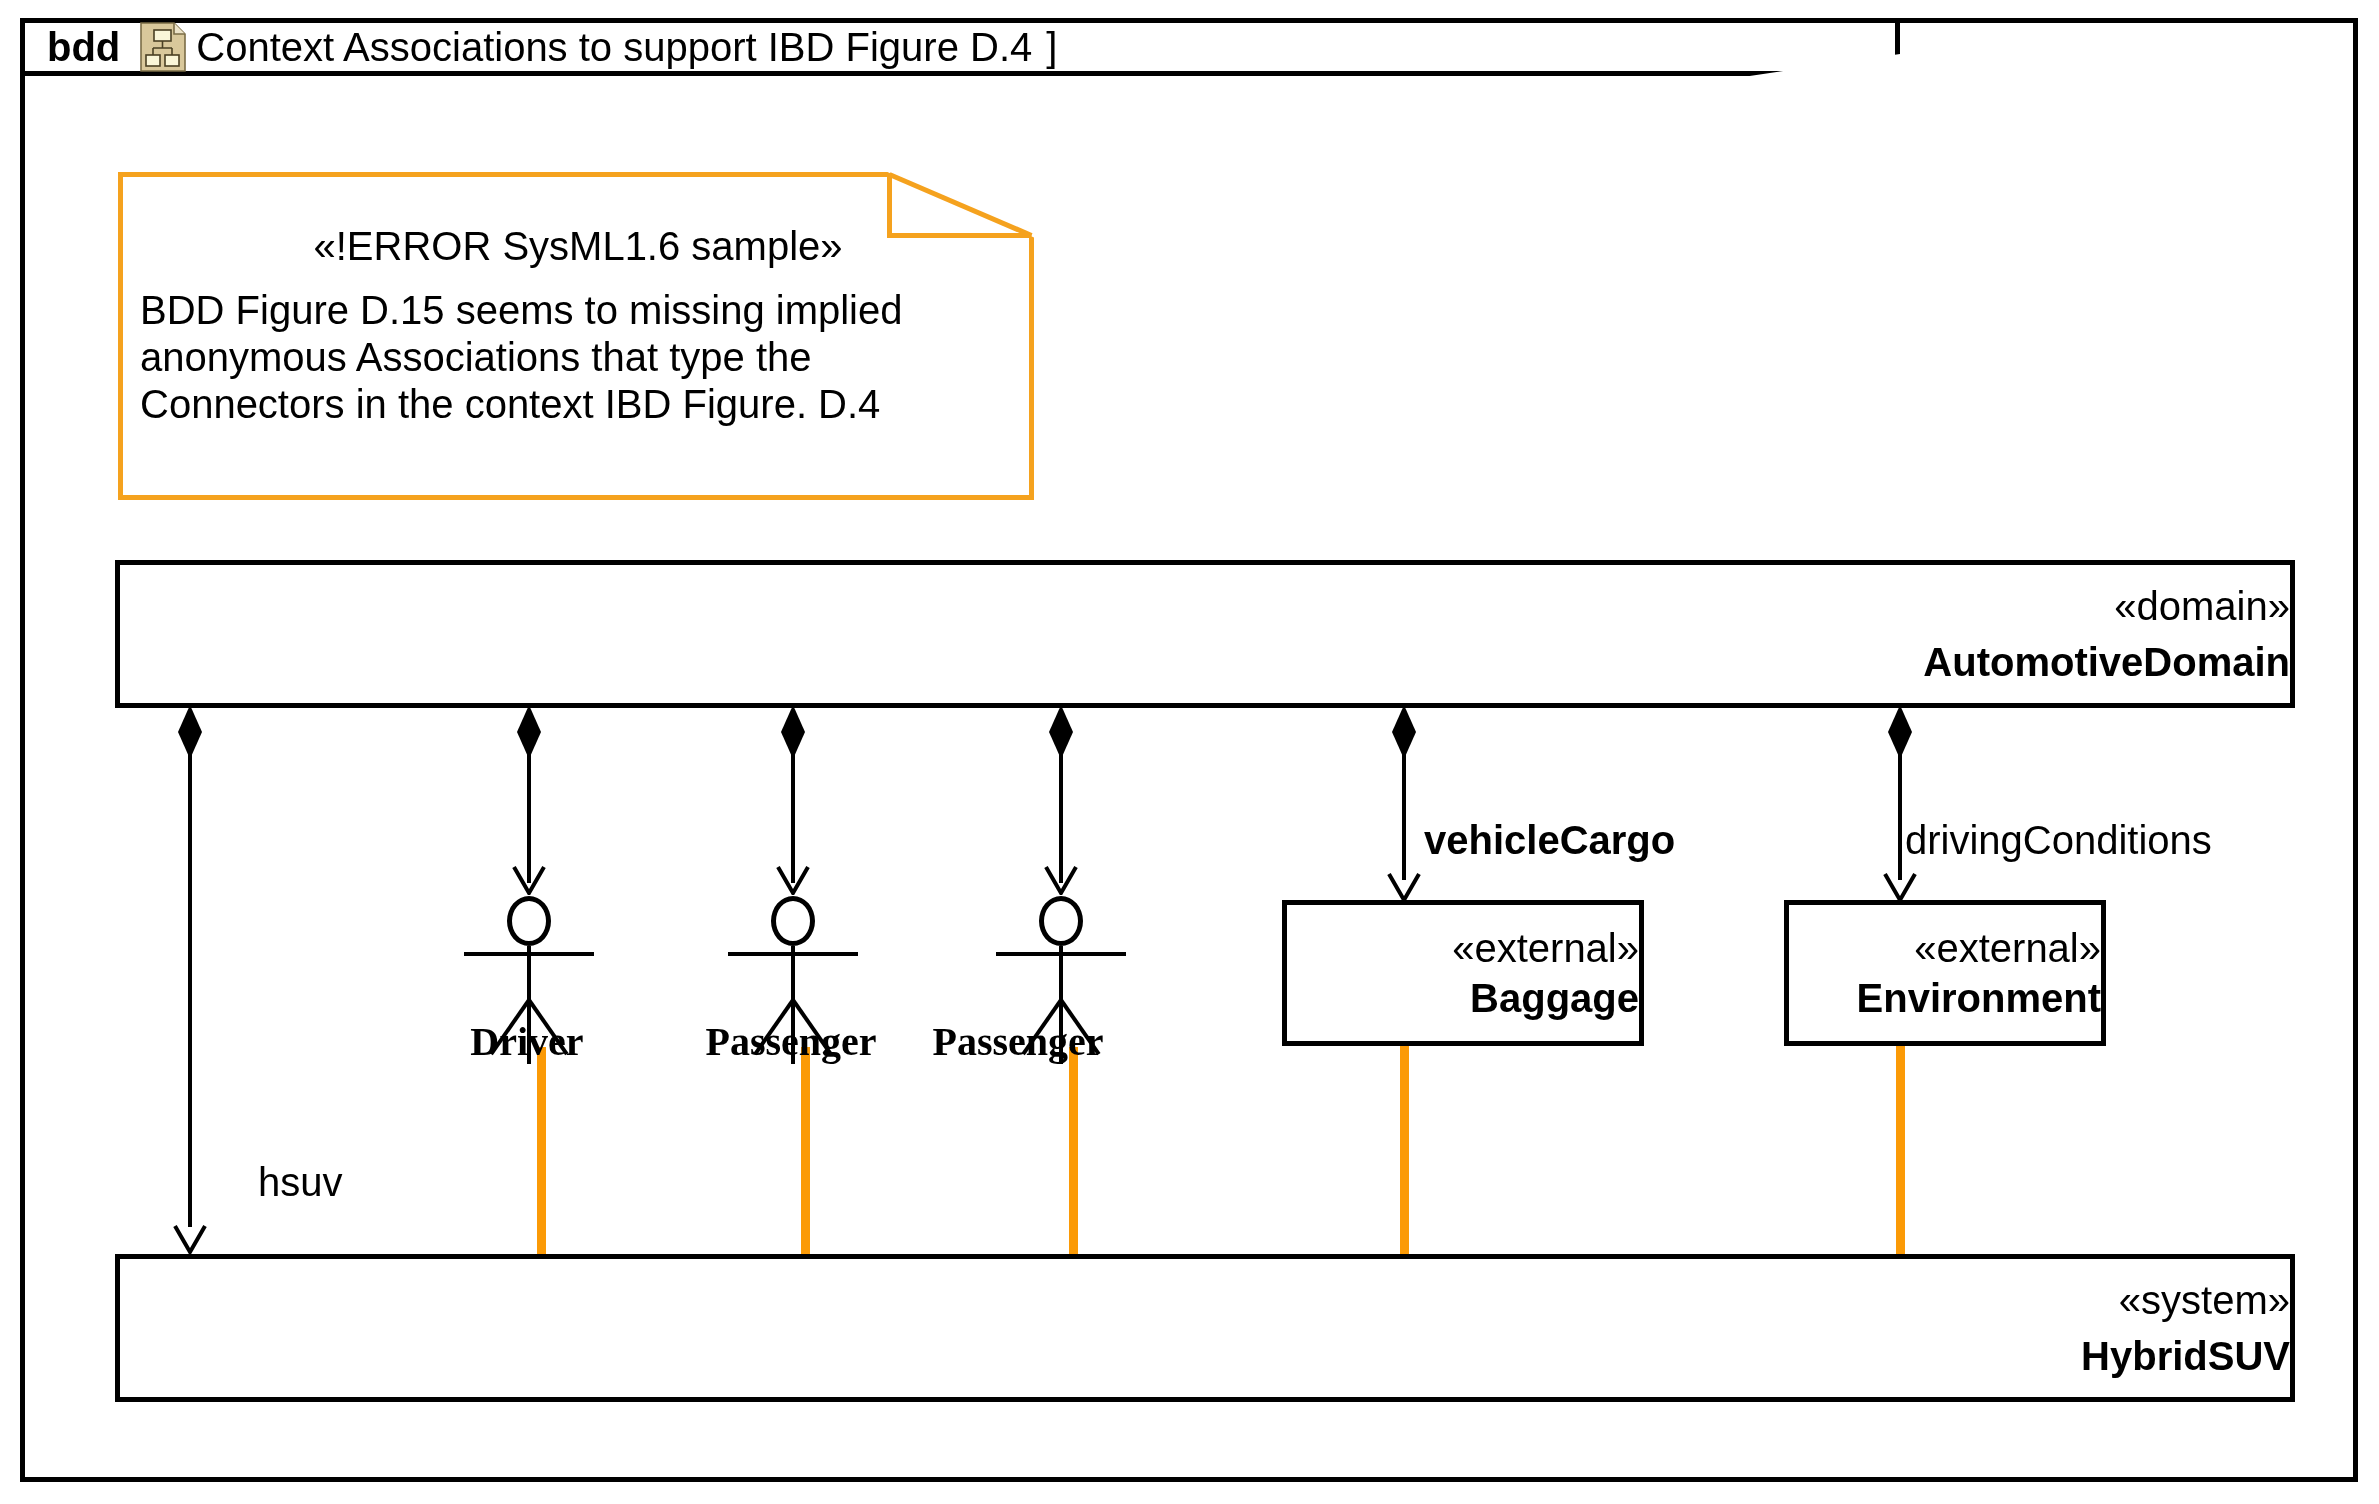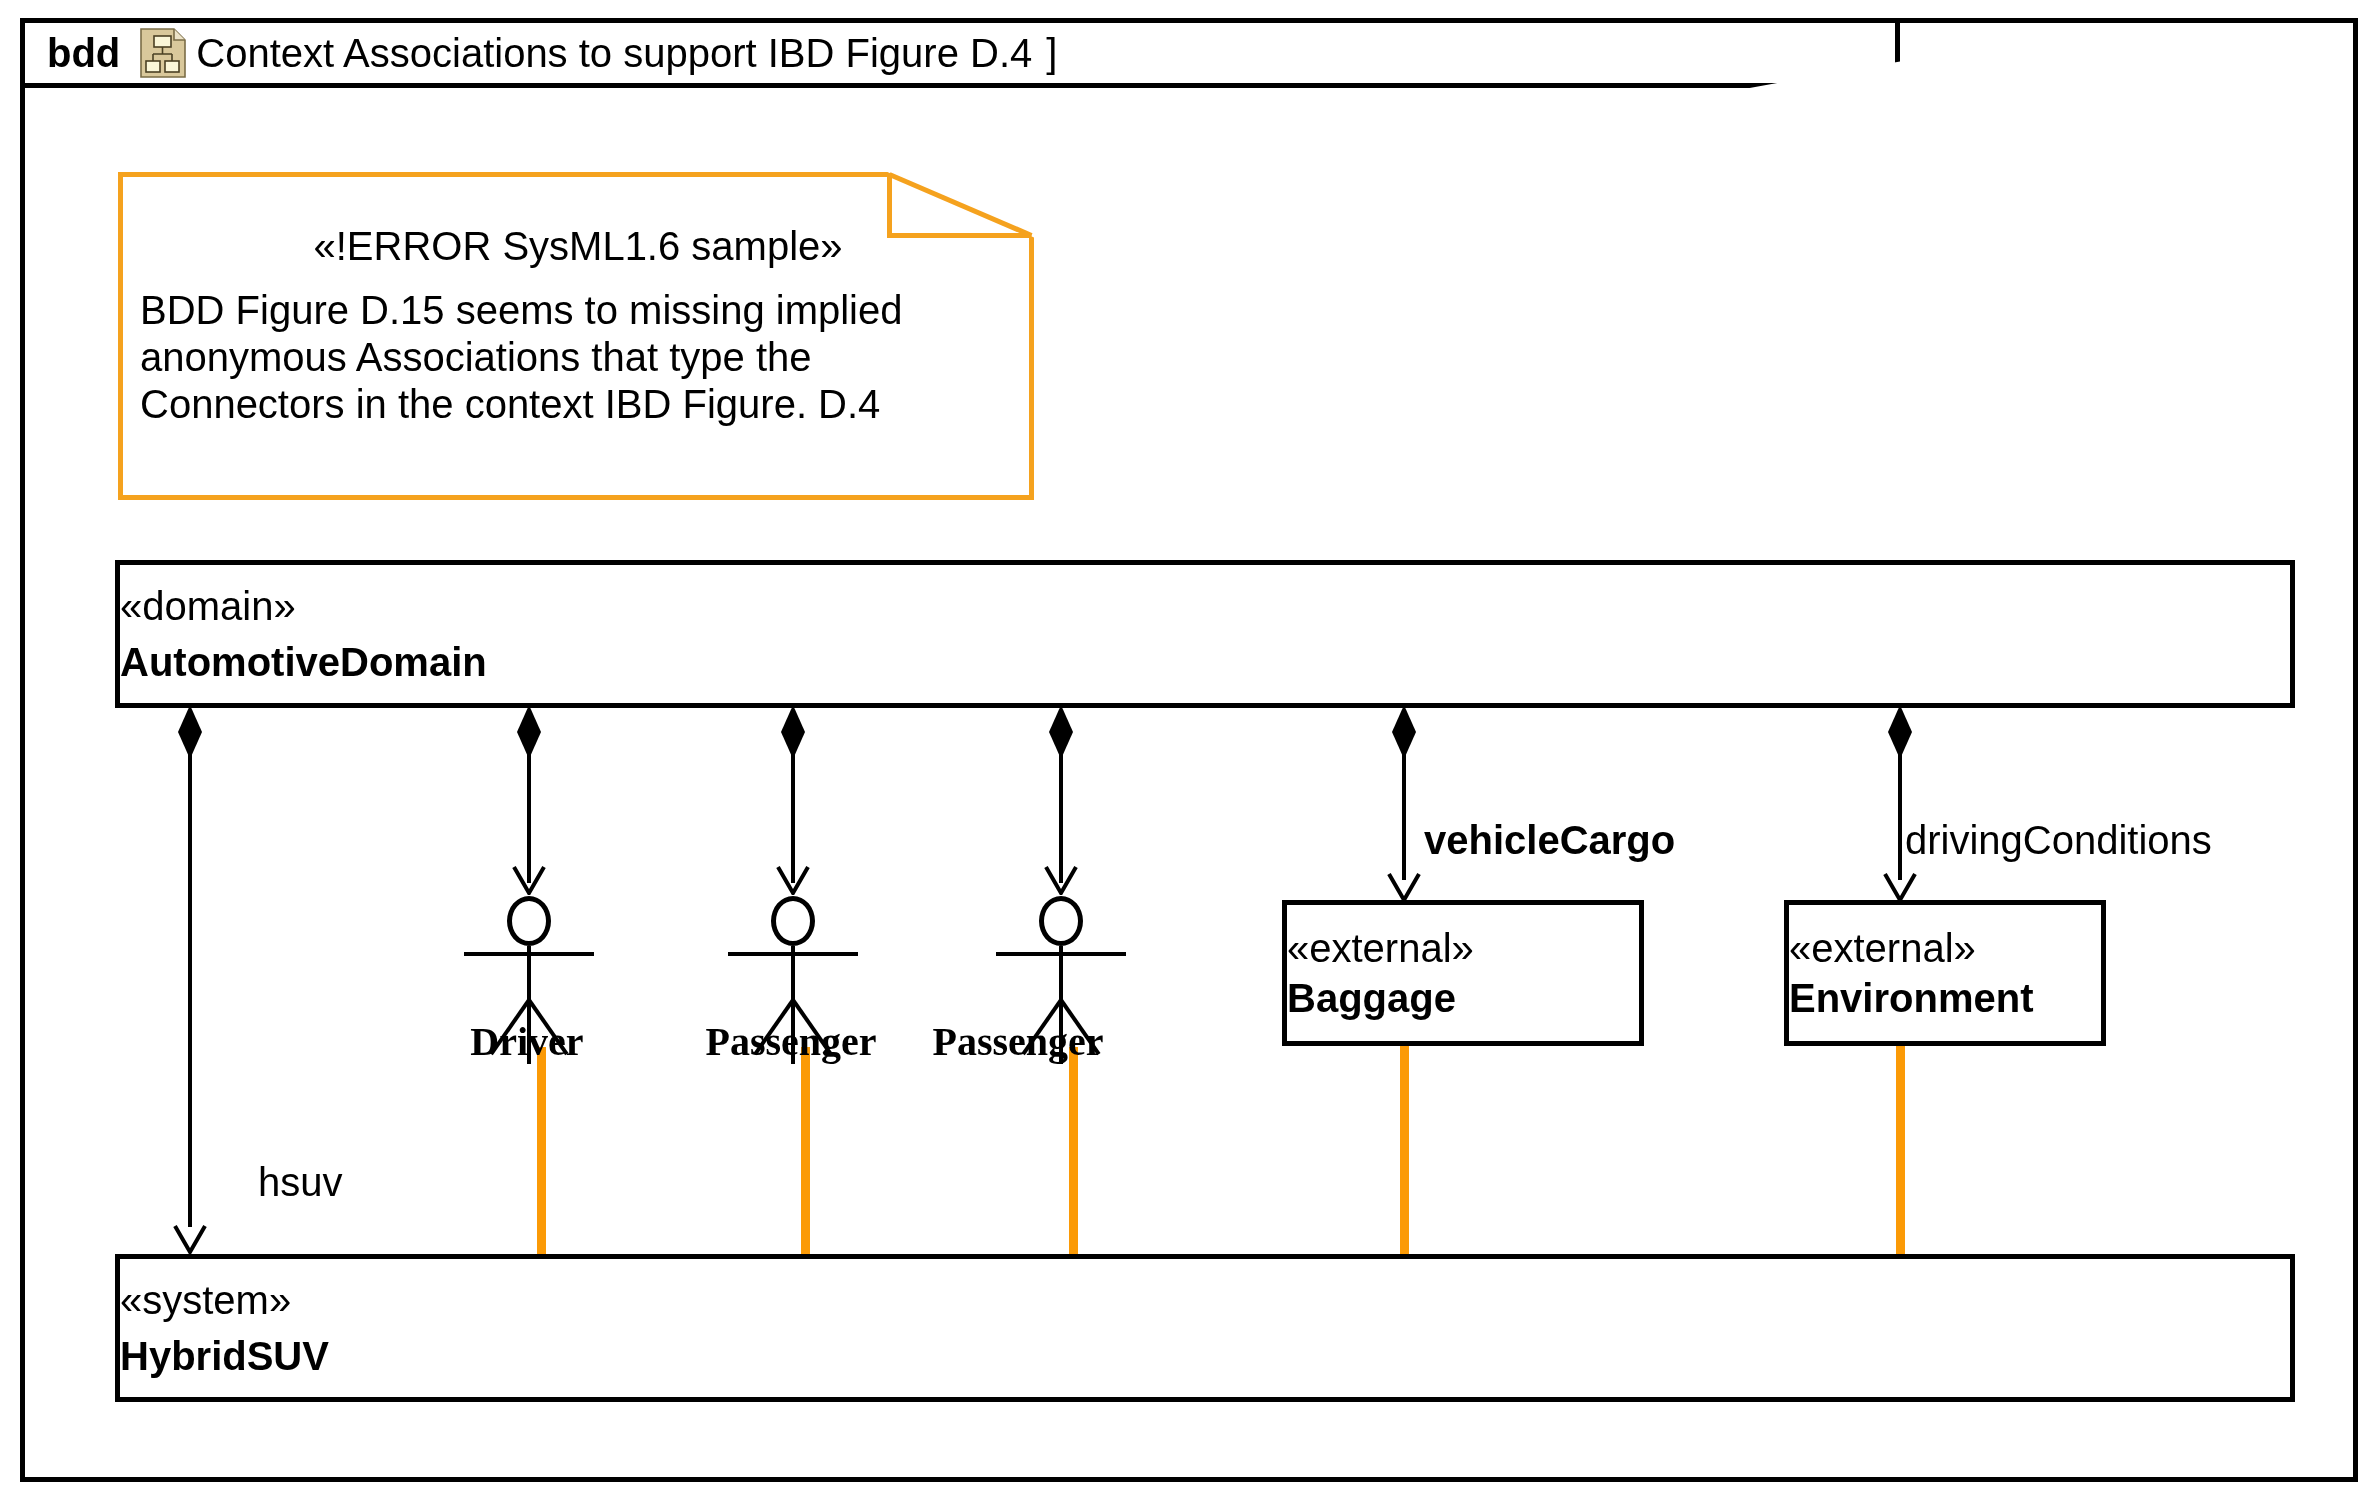--- a/index.html
+++ b/index.html
@@ -27,21 +27,21 @@
     border: 5px solid #000000;
     box-sizing: border-box;
     background: #ffffff;
   }
   
   #header-tab {
     position: absolute;
     left: 20px;
     top: 18px;
     width: 1880px;
-    height: 70px;
+    height: 58px;
     background: #ffffff;
     border: 5px solid #000000;
     box-sizing: border-box;
     -webkit-clip-path: polygon(0 0, 100% 0, 100% 62%, 92% 100%, 0 100%);
     clip-path: polygon(0 0, 100% 0, 100% 62%, 92% 100%, 0 100%);
     display: flex;
     align-items: center;
     padding-left: 22px;
     white-space: nowrap;
   }
@@ -106,21 +106,21 @@
   }
 
   
   .block {
     position: absolute;
     background: #ffffff;
     border: 5px solid #000000;
     box-sizing: border-box;
     display: flex;
     flex-direction: column;
-    align-items: flex-start;
+    align-items: flex-end;
     justify-content: center;
     z-index: 5;
   }
   .block .stereo {
     font-size: 40px;
     color: #000000;
     line-height: 1.15;
   }
   .block .bname {
     font-size: 40px;

